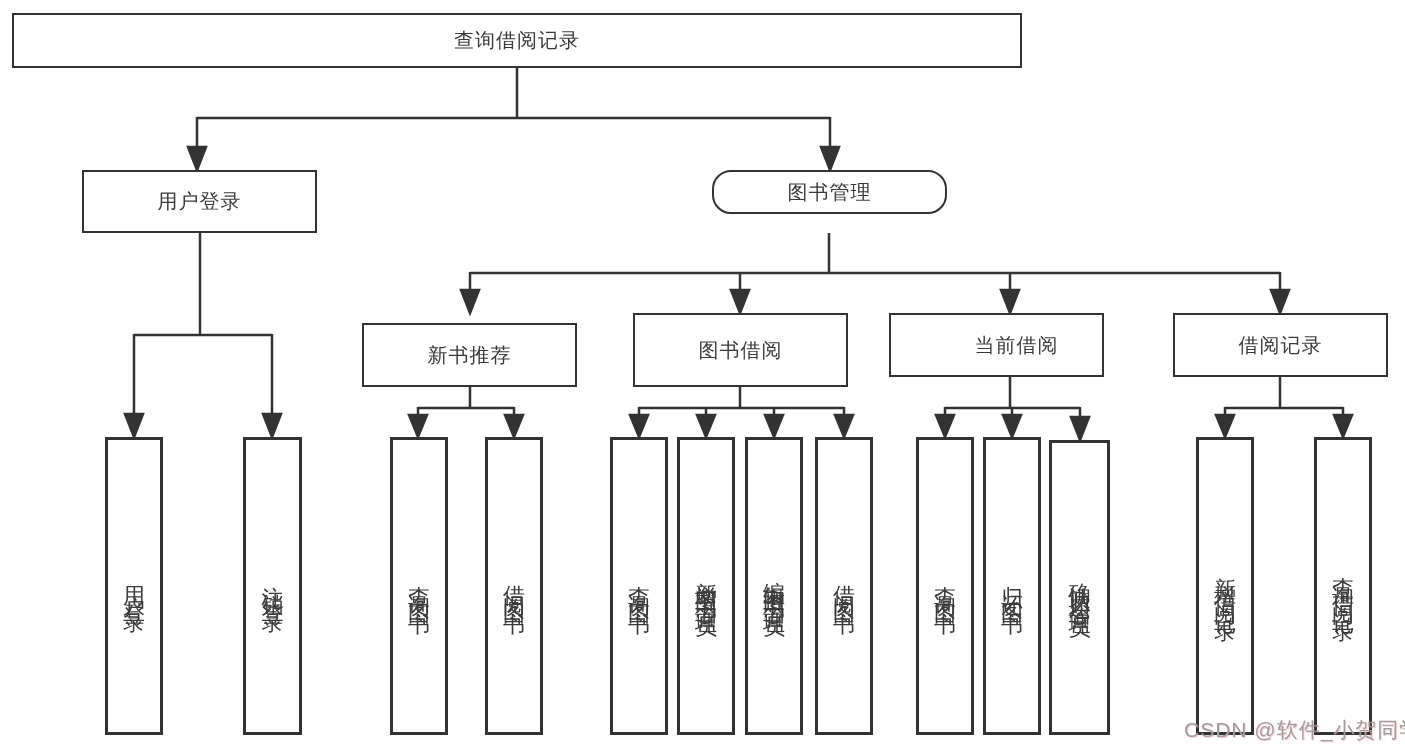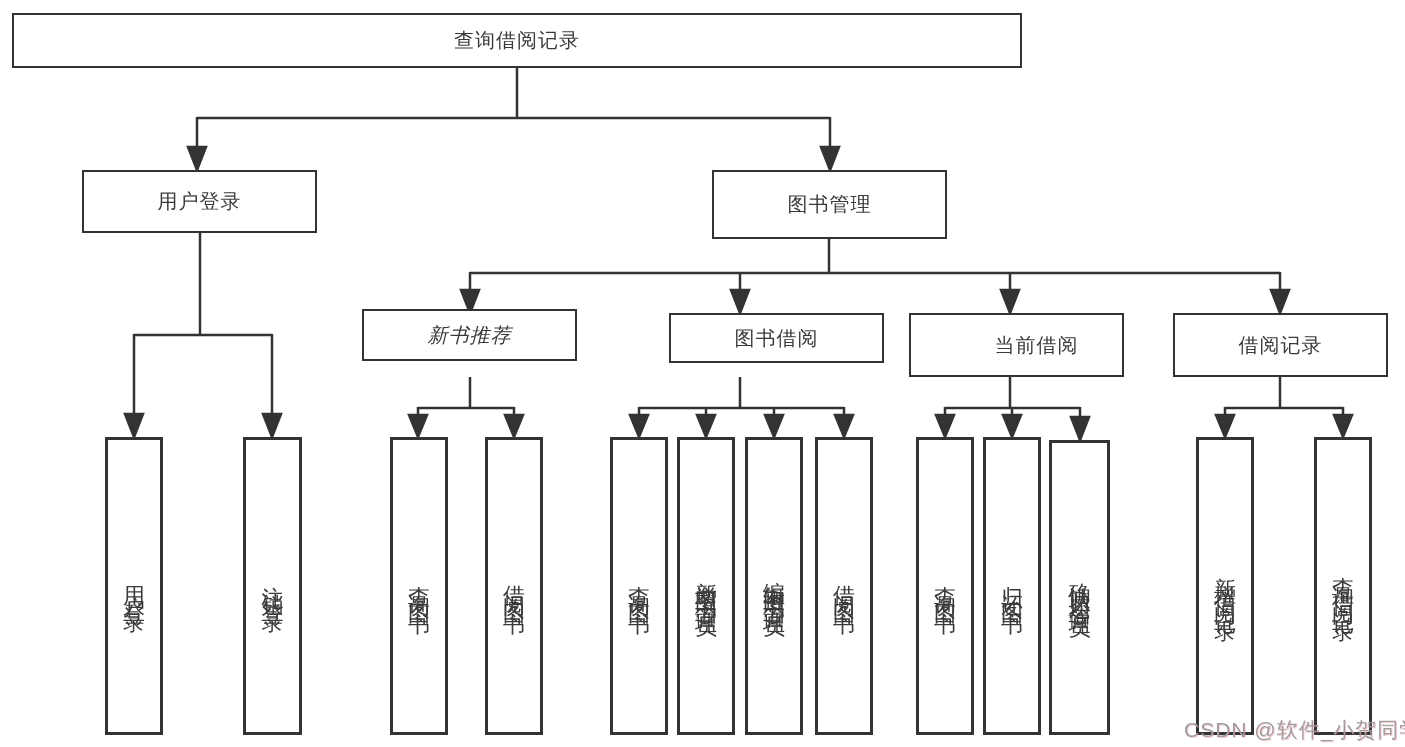--- a/index.html
+++ b/index.html
@@ -133,25 +133,25 @@
       <line x1="1225" y1="407" x2="1225" y2="416"></line>
       <polygon points="1216,415 1234,415 1225,437"></polygon>
       <line x1="1343" y1="407" x2="1343" y2="416"></line>
       <polygon points="1334,415 1352,415 1343,437"></polygon>
     </g>
   </svg>
 
   <div class="box hbox" style="left:12px; top:13px; width:1010px; height:55px;">查询借阅记录</div>
 
   <div class="box hbox" style="left:82px; top:170px; width:235px; height:63px;">用户登录</div>
-  <div class="box hbox" style="left:712px; top:170px; width:235px; height:69px;">图书管理</div>
+  <div class="box hbox" style="left:712px; top:170px; width:235px; height:44px;border-radius:19px;">图书管理</div>
 
-  <div class="box hbox" style="left:362px; top:309px; width:215px; height:52px;font-style:italic;">新书推荐</div>
-  <div class="box hbox" style="left:633px; top:313px; width:215px; height:50px;margin-left:36px;">图书借阅</div>
-  <div class="box hbox" style="left:909px; top:313px; width:215px; height:64px;padding-left:40px;">当前借阅</div>
+  <div class="box hbox" style="left:362px; top:323px; width:215px; height:64px;">新书推荐</div>
+  <div class="box hbox" style="left:633px; top:313px; width:215px; height:74px;">图书借阅</div>
+  <div class="box hbox" style="left:889px; top:313px; width:215px; height:64px;padding-left:40px;">当前借阅</div>
   <div class="box hbox" style="left:1173px; top:313px; width:215px; height:64px;">借阅记录</div>
 
   <div class="box vbox" style="left:105px; width:58px;">用户登录</div>
   <div class="box vbox" style="left:243px; width:59px;">注销登录</div>
 
   <div class="box vbox" style="left:390px; width:58px;">查询图书</div>
   <div class="box vbox" style="left:485px; width:58px;">借阅图书</div>
 
   <div class="box vbox" style="left:610px; width:58px;">查询图书</div>
   <div class="box vbox" style="left:677px; width:58px; letter-spacing:5px;">新增图书（管理员）</div>

